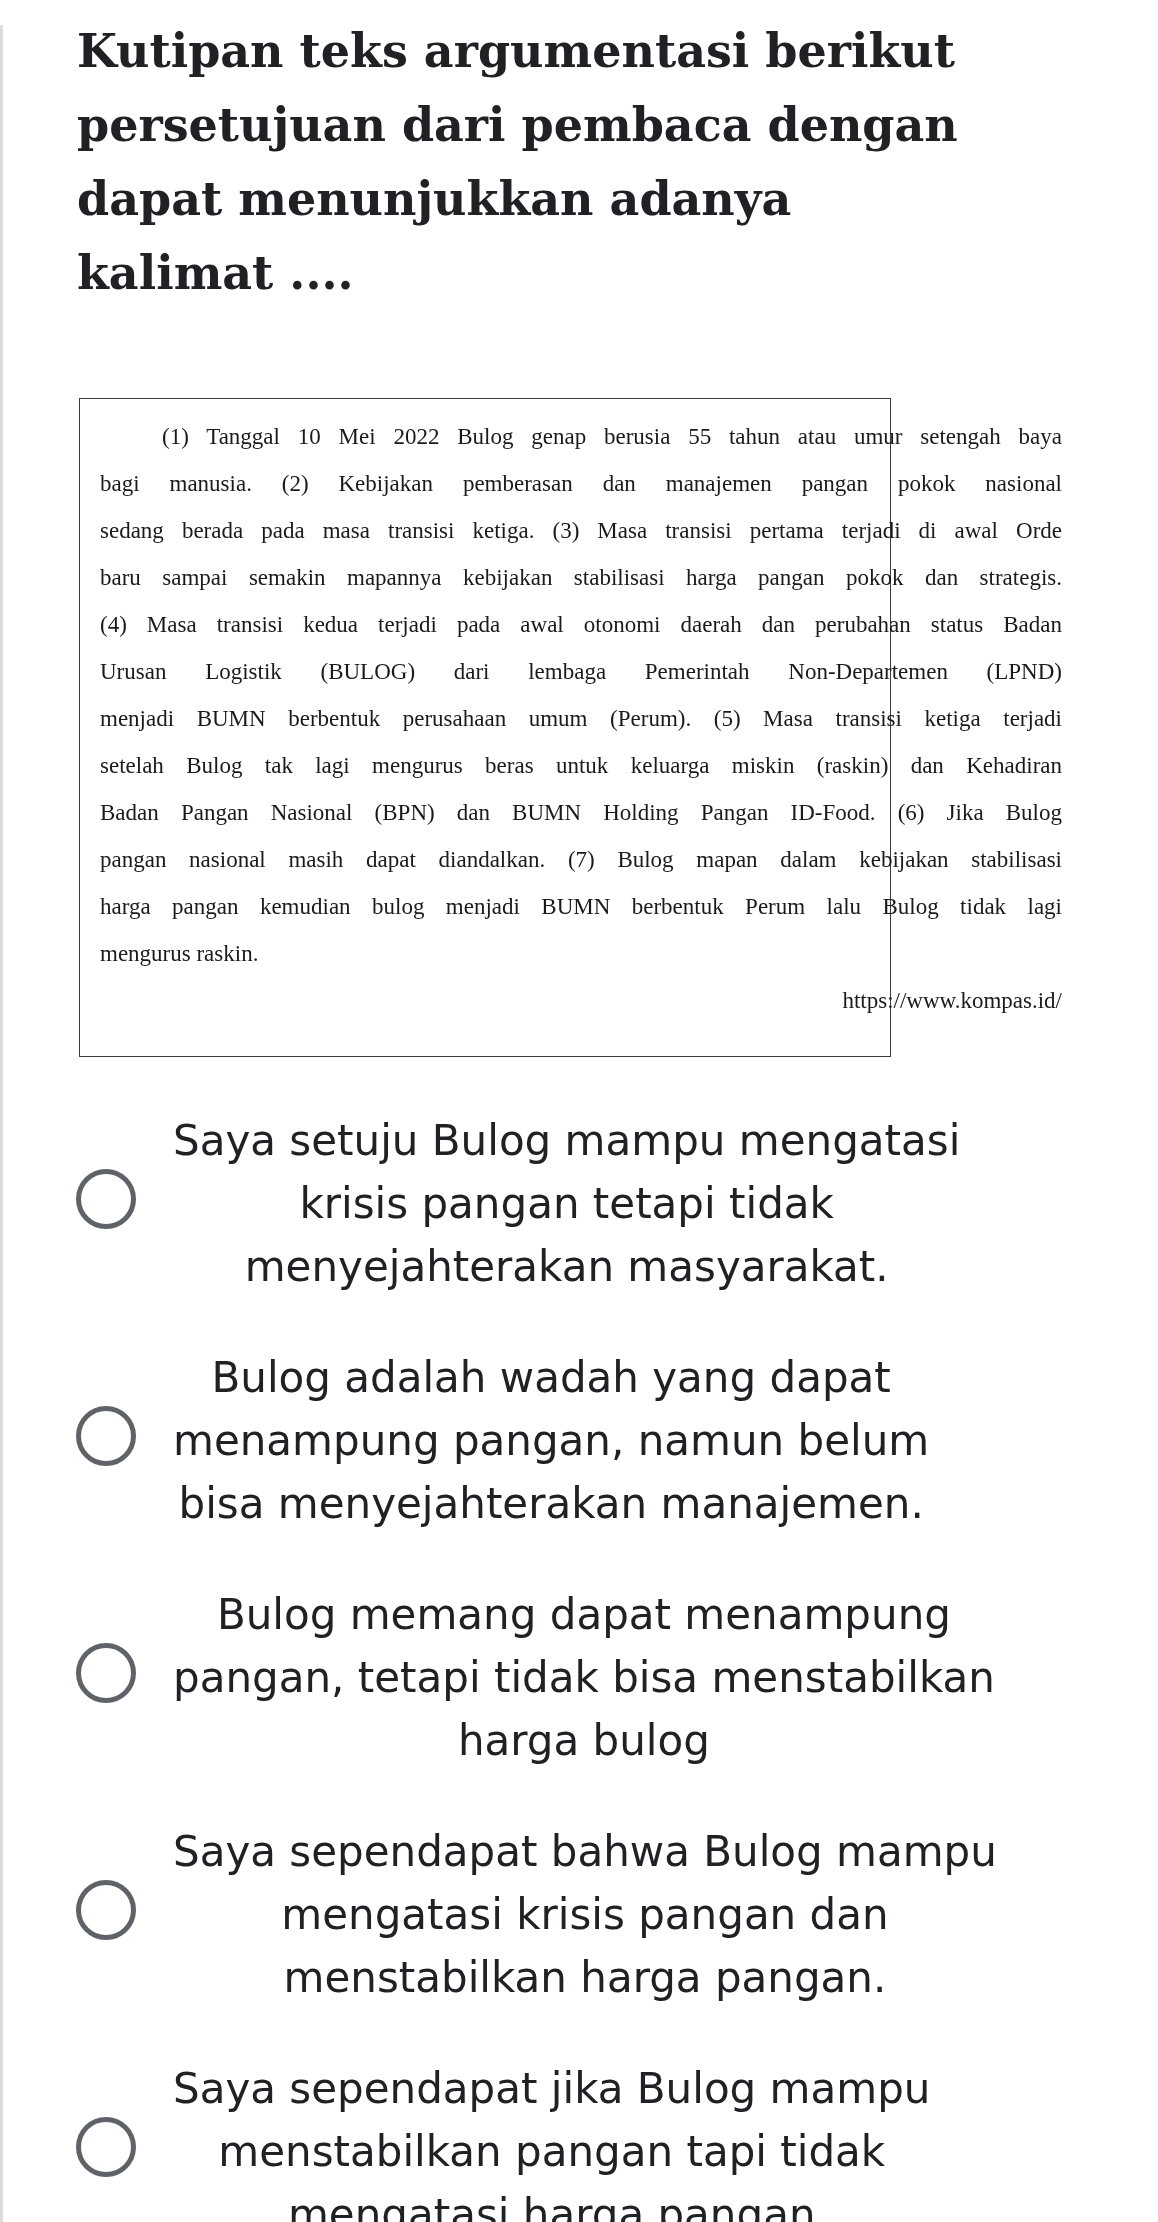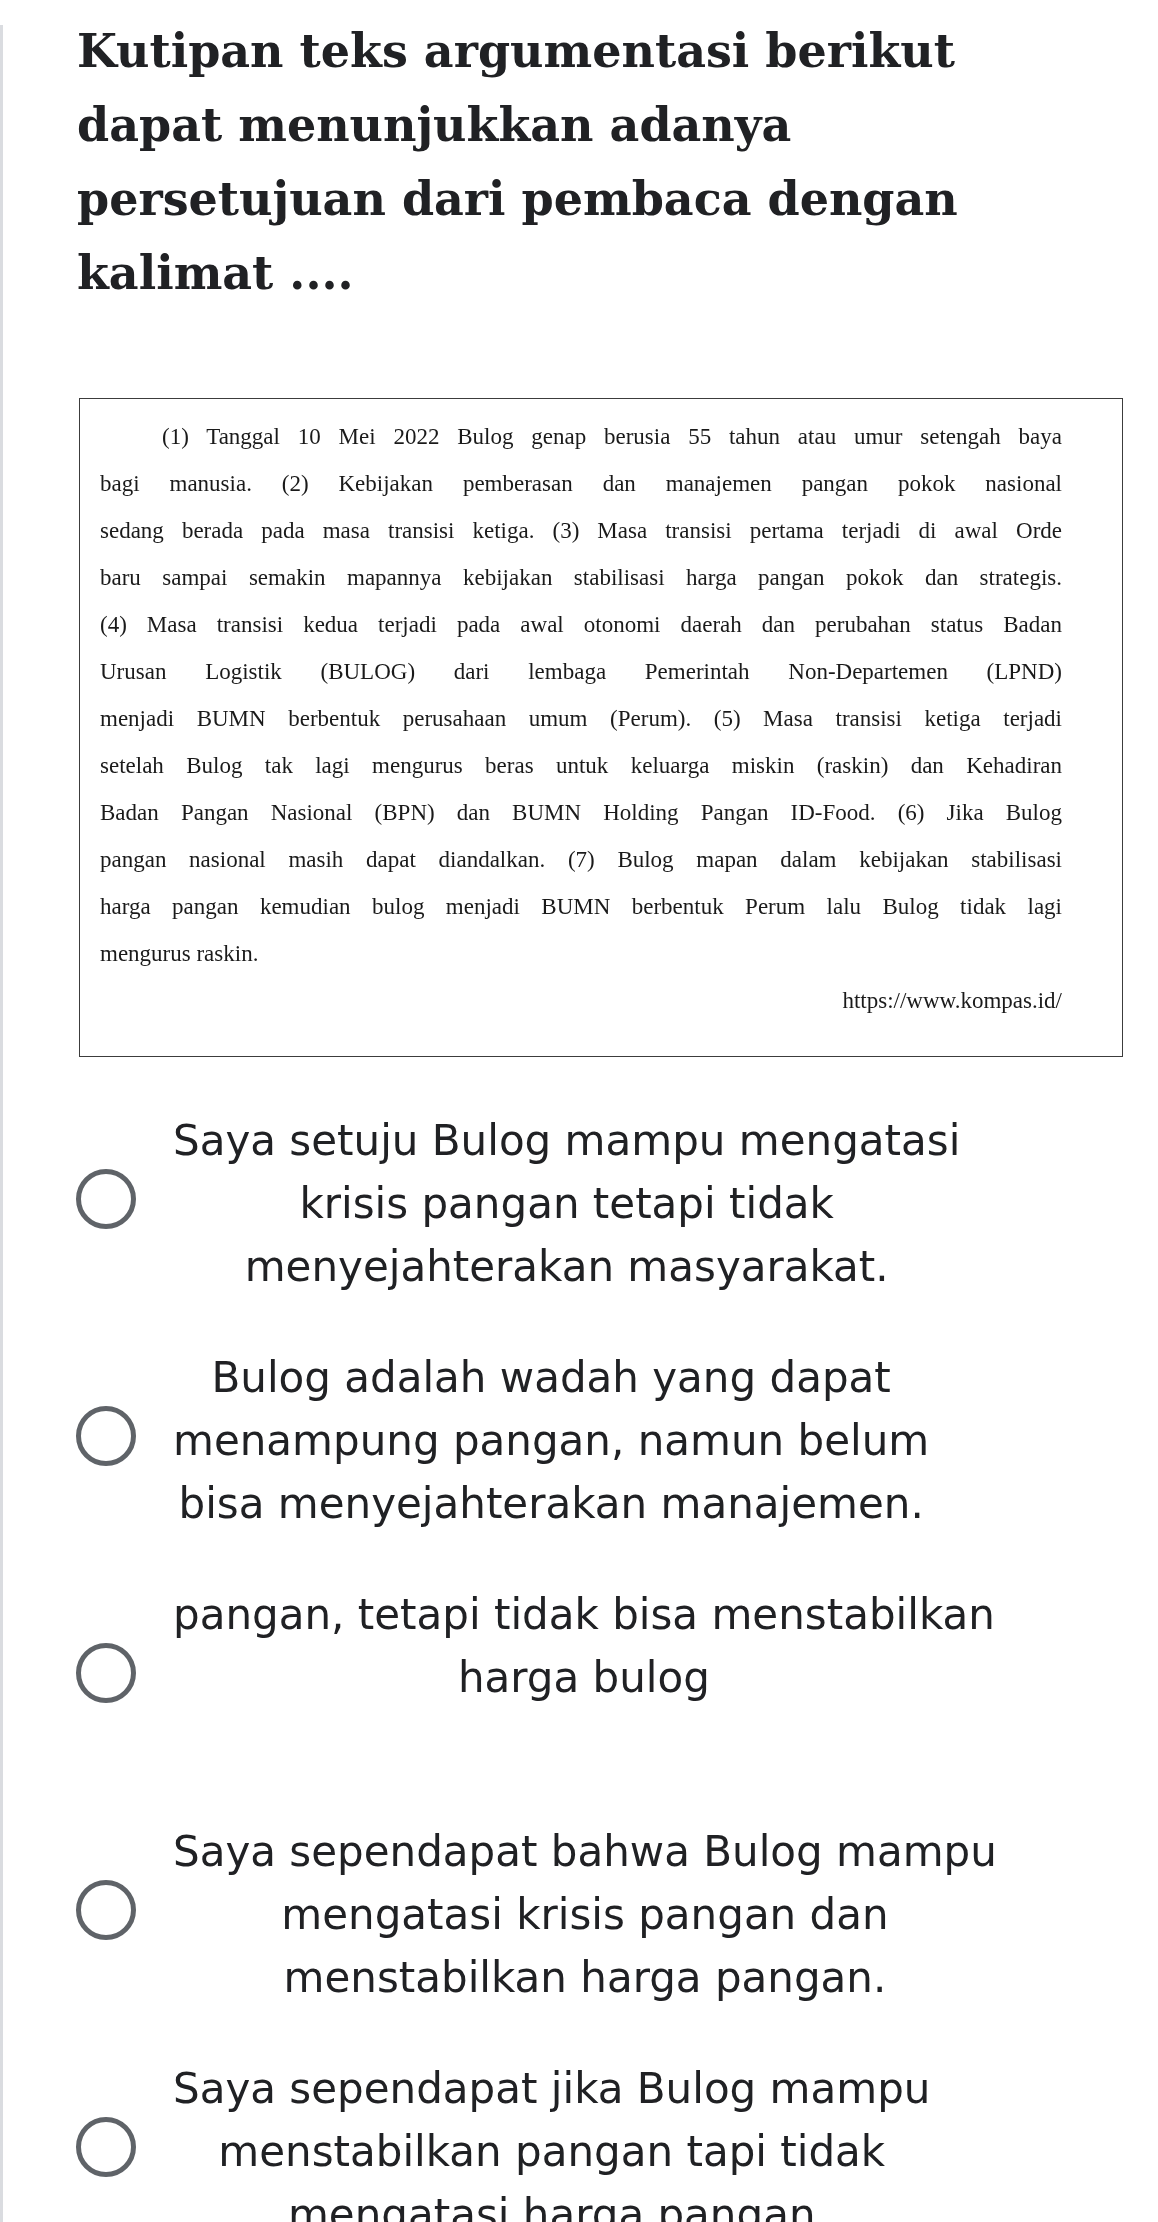--- a/index.html
+++ b/index.html
@@ -35,21 +35,21 @@
     color: #202124;
   }
   .question-title .tline {
     display: block;
     white-space: nowrap;
   }
   .passage-box {
     position: absolute;
     left: 79px;
     top: 398px;
-    width: 1044px;
+    width: 812px;
     height: 659px;
     border: 1.5px solid #3c3c3c;
     box-sizing: border-box;
     background: #ffffff;
   }
   .passage-text {
     position: absolute;
     left: 20px;
     top: 14px;
     width: 962px;
@@ -108,22 +108,22 @@
     white-space: nowrap;
   }
 </style>
 </head>
 <body>
 
 <div class="left-rail"></div>
 
 <h1 class="question-title">
   <span class="tline">Kutipan teks argumentasi berikut</span>
+  <span class="tline">persetujuan dari pembaca dengan</span>
   <span class="tline">dapat menunjukkan adanya</span>
-  <span class="tline">persetujuan dari pembaca dengan</span>
   <span class="tline">kalimat ....</span>
 </h1>
 
 <div class="passage-box">
   <div class="passage-text">
     <span class="pline indent">(1) Tanggal 10 Mei 2022 Bulog genap berusia 55 tahun atau umur setengah baya</span>
     <span class="pline">bagi manusia. (2) Kebijakan pemberasan dan manajemen pangan pokok nasional</span>
     <span class="pline">sedang berada pada masa transisi ketiga. (3) Masa transisi pertama terjadi di awal Orde</span>
     <span class="pline">baru sampai semakin mapannya kebijakan stabilisasi harga pangan pokok dan strategis.</span>
     <span class="pline">(4) Masa transisi kedua terjadi pada awal otonomi daerah dan perubahan status Badan</span>
@@ -152,20 +152,21 @@
   <div class="option-label">
     <span class="oline">Bulog adalah wadah yang dapat</span>
     <span class="oline">menampung pangan, namun belum</span>
     <span class="oline">bisa menyejahterakan manajemen.</span>
   </div>
 </div>
 
 <div class="option" style="top:1583px;">
   <div class="radio" style="top:60px;"></div>
   <div class="option-label">
+    <span class="oline">Bulog memang dapat menampung</span>
     <span class="oline">pangan, tetapi tidak bisa menstabilkan</span>
     <span class="oline">harga bulog</span>
   </div>
 </div>
 
 <div class="option" style="top:1820px;">
   <div class="radio" style="top:60px;"></div>
   <div class="option-label">
     <span class="oline">Saya sependapat bahwa Bulog mampu</span>
     <span class="oline">mengatasi krisis pangan dan</span>

